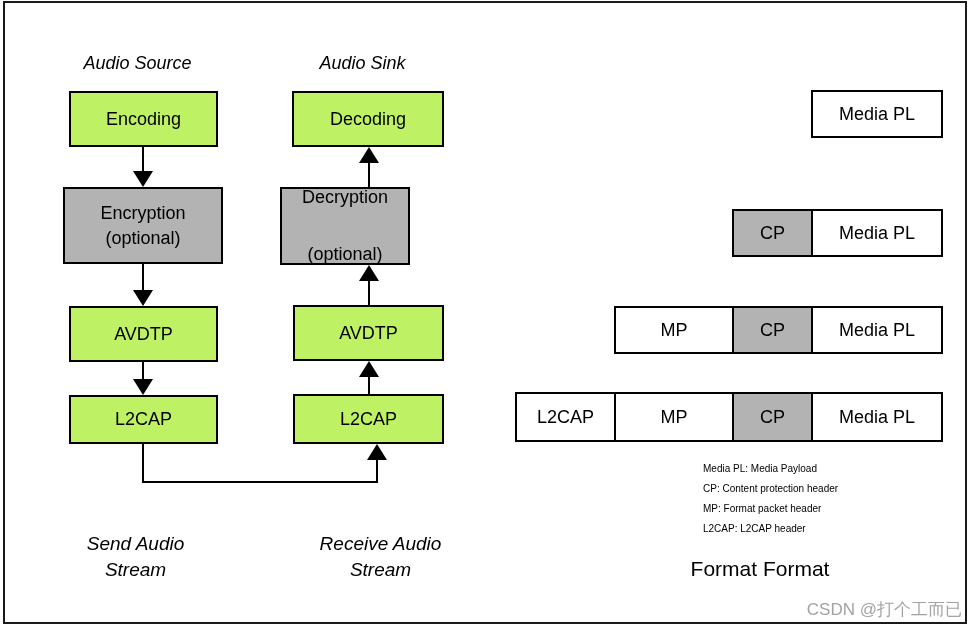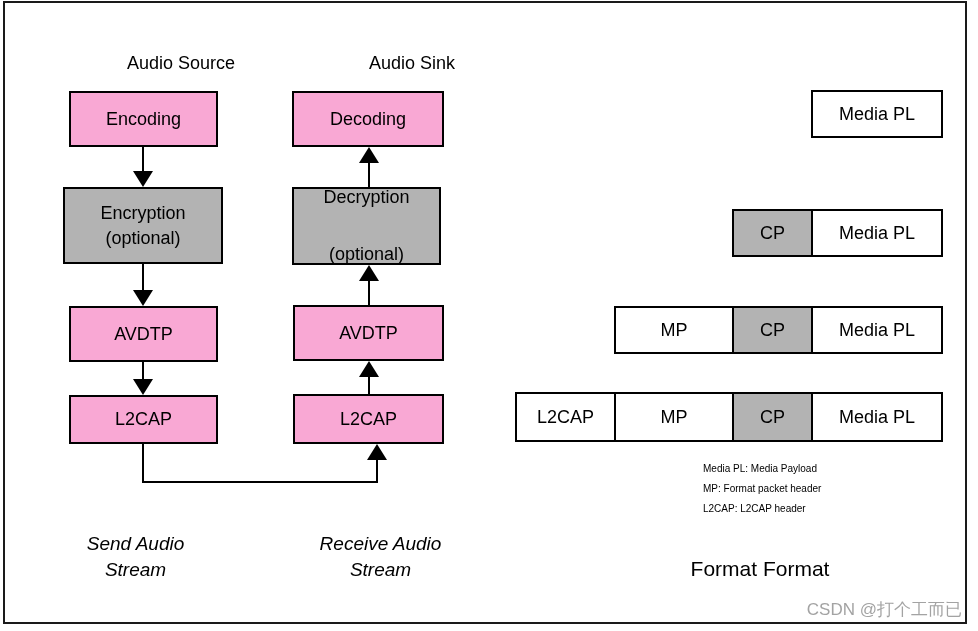--- a/index.html
+++ b/index.html
@@ -7,26 +7,26 @@
     position:relative; width:978px; height:631px; background:#ffffff;
     font-family:"Liberation Sans","DejaVu Sans",sans-serif; color:#000;
     overflow:hidden;
   }
   .frame {
     position:absolute; left:3px; top:1px; width:960px; height:619px;
     border:2px solid #1a1a1a;
   }
   .box {
     position:absolute; box-sizing:border-box; border:2px solid #000;
-    background:#f9a8d4; display:flex; flex-direction:column;
+    background:#bef264; display:flex; flex-direction:column;
     align-items:center; justify-content:center;
     font-size:18px; line-height:25px; text-align:center;
   }
   .box.shaded { background:var(--shaded,#b3b3b3); }
-  .col-title { position:absolute; font-size:18px; text-align:right; }
+  .col-title { position:absolute; font-size:18px; text-align:center;font-style:italic; }
   .vline, .hline { position:absolute; background:#000; }
   .vline { width:2px; }
   .hline { height:2px; }
   .head-down {
     position:absolute; width:0; height:0;
     border-left:10px solid transparent; border-right:10px solid transparent;
     border-top:16px solid #000;
   }
   .head-up {
     position:absolute; width:0; height:0;
@@ -86,21 +86,21 @@
     <div class="head-down" style="left:133px; top:290px;"></div>
   </div>
   <div>
     <div class="vline" style="left:142px; top:362px; height:18px;"></div>
     <div class="head-down" style="left:133px; top:379px;"></div>
   </div>
 
   <div class="box" style="left:292px; top:91px; width:152px; height:56px;">
     <span>Decoding</span>
   </div>
-  <div class="box shaded" style="left:292px; top:187px; width:149px; height:78px;gap:32px;">
+  <div class="box shaded" style="left:280px; top:187px; width:130px; height:78px;gap:32px;">
     <span>Decryption</span>
     <span>(optional)</span>
   </div>
   <div class="box" style="left:293px; top:305px; width:151px; height:56px;">
     <span>AVDTP</span>
   </div>
   <div class="box" style="left:293px; top:394px; width:151px; height:50px;">
     <span>L2CAP</span>
   </div>
 
@@ -167,20 +167,21 @@
     <div class="pcell shaded" style="width:81px;">
       <span>CP</span>
     </div>
     <div class="pcell" style="width:132px;">
       <span>Media PL</span>
     </div>
   </div>
 
   <div class="legend" style="left:703px; top:459px;">
     <div>Media PL: Media Payload</div>
+    <div>CP: Content protection header</div>
     <div>MP: Format packet header</div>
     <div>L2CAP: L2CAP header</div>
   </div>
 
   <div class="pf-title" style="left:640px; top:557px; width:240px;">Format Format</div>
 
   <div class="watermark" style="left:702px; top:598px; width:260px;">CSDN @打个工而已</div>
 
 </div>
 

